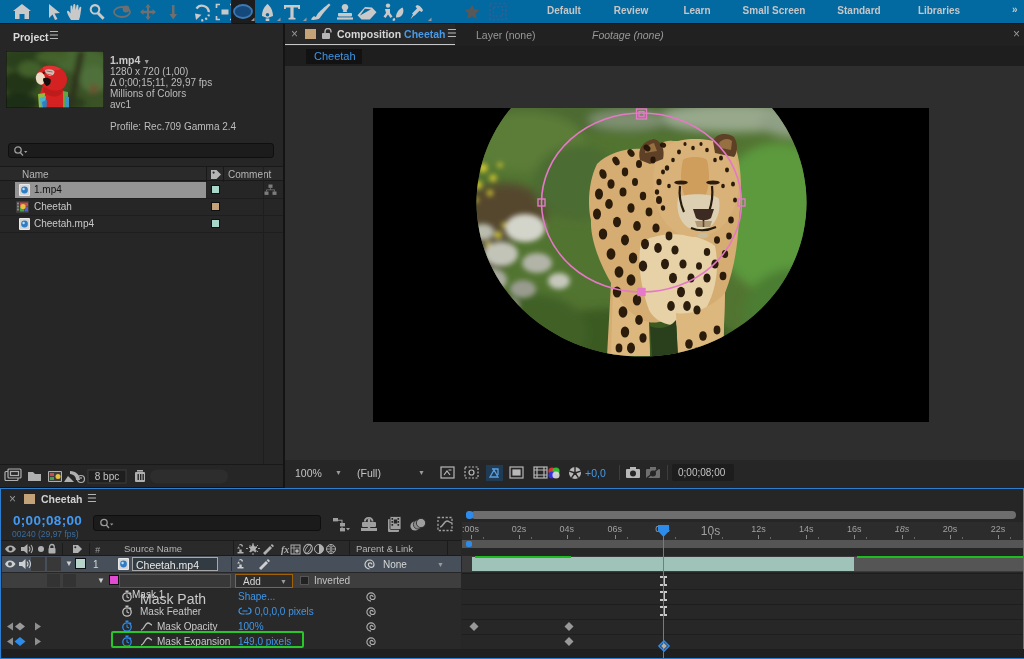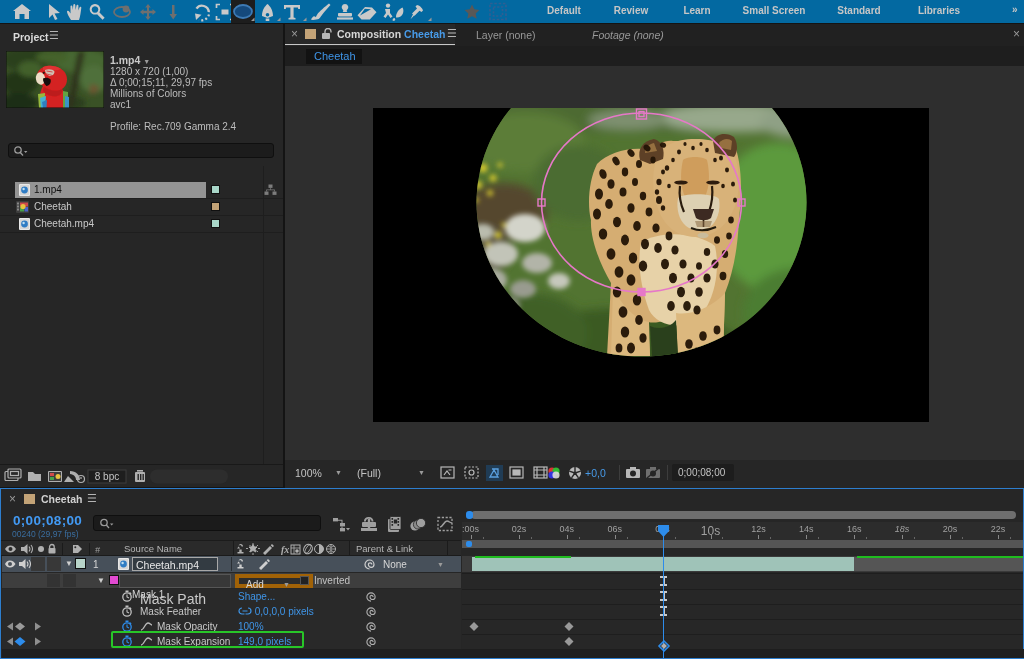--- a/index.html
+++ b/index.html
@@ -142,20 +142,30 @@
   <div class="abs txt" style="left:110px;top:97px;color:#bdbdbd;">Profile: Rec.709 Gamma 2.4</div>
 
   <div class="abs" style="left:8px;top:119px;width:266px;height:15px;background:#1c1c1c;border:1px solid #0f0f0f;border-radius:3px;">
     <svg width="16" height="13" viewBox="0 0 16 13" style="position:absolute;left:3px;top:1px;">
       <circle cx="6" cy="5" r="3.2" fill="none" stroke="#9b9b9b" stroke-width="1.3"></circle>
       <line x1="8.3" y1="7.5" x2="11" y2="10.5" stroke="#9b9b9b" stroke-width="1.3"></line>
       <path d="M12 6 l3.4 0 l-1.7 2 Z" fill="#9b9b9b"></path>
     </svg>
   </div>
 
+  <div class="abs" style="left:0;top:142px;width:283px;height:15px;background:#2a2a2a;border-top:1px solid #191919;border-bottom:1px solid #191919;">
+    <div class="abs" style="left:22px;top:1.5px;font-size:10px;color:#b5b5b5;">Name</div>
+    <div class="abs" style="left:206px;top:0;width:1px;height:15px;background:#191919;"></div>
+    <svg class="abs" style="left:210px;top:2px;" width="12" height="11" viewBox="0 0 12 11">
+          <path d="M1 1 L6.5 1 L11 5.5 L6.5 10 L1 10 Z" fill="#b5b5b5"></path>
+          <circle cx="3.6" cy="3.6" r="1.1" fill="#2a2a2a"></circle>
+        </svg>
+    <div class="abs" style="left:223px;top:0;width:1px;height:15px;background:#191919;"></div>
+    <div class="abs" style="left:228px;top:1.5px;font-size:10px;color:#b5b5b5;">Comment</div>
+  </div>
 
   <div class="abs" id="prow1" style="left:0;top:158px;width:283px;height:16px;">
     <div class="abs" style="left:15px;top:0;width:191px;height:16px;background:#949494;"></div>
     <svg class="abs" style="left:19px;top:2px;" width="11" height="12" viewBox="0 0 11 12">
           <rect width="11" height="12" rx="1" fill="#e8e8e8"></rect>
           <rect x="1" y="1" width="9" height="10" fill="#d6d6d6"></rect>
           <circle cx="5.5" cy="6" r="3.4" fill="#2f7cc4"></circle>
           <circle cx="4.6" cy="5" r="1.2" fill="#bfe0f2"></circle>
         </svg>
     <div class="abs" style="left:34px;top:2px;font-size:10px;font-weight:500;color:#101010;">1.mp4</div>
@@ -701,21 +711,21 @@
     <div class="abs" style="left:58px;top:3px;font-size:7px;color:#9a9a9a;">▼</div>
   </div>
 
   <div class="abs" style="left:46px;top:85px;width:13px;height:13px;background:#333333;"></div>
   <div class="abs" style="left:62px;top:85px;width:13px;height:13px;background:#333333;"></div>
   <div class="abs" style="left:96px;top:87px;font-size:8px;color:#cfcfcf;">▼</div>
   <div class="abs" style="left:108px;top:86px;width:10px;height:10px;background:#e24ad2;border:1px solid #101010;"></div>
   <div class="abs" style="left:118px;top:84.5px;width:112px;height:14px;border:1px solid #565656;background:#383838;">
     <div class="abs" style="left:12px;top:1px;font-size:10px;color:#d6d6d6;margin-top:13px;">Mask 1</div>
   </div>
-  <div class="abs" style="left:234px;top:84.5px;width:78px;height:14px;background:#2d2d2d;border:4px solid #a16207;">
+  <div class="abs" style="left:234px;top:84.5px;width:58px;height:14px;background:#2d2d2d;border:1px solid #a16207;">
     <div class="abs" style="left:7px;top:1px;font-size:10px;color:#d6d6d6;">Add</div>
     <div class="abs" style="left:44px;top:3px;font-size:7px;color:#9a9a9a;">▼</div>
   </div>
   <div class="abs" style="left:299px;top:86.5px;width:9px;height:9px;background:#222;border:1px solid #555;"></div>
   <div class="abs" style="left:313px;top:86px;font-size:10px;color:#c3c3c3;">Inverted</div>
 
   <div id="proprows">
         <svg class="abs" style="left:120px;top:101px" width="12" height="13" viewBox="0 0 12 13">
           <circle cx="6" cy="7" r="4.2" fill="none" stroke="#c0c0c0" stroke-width="1.3"></circle>
           <rect x="4.5" y="0.5" width="3" height="1.6" fill="#c0c0c0"></rect>

